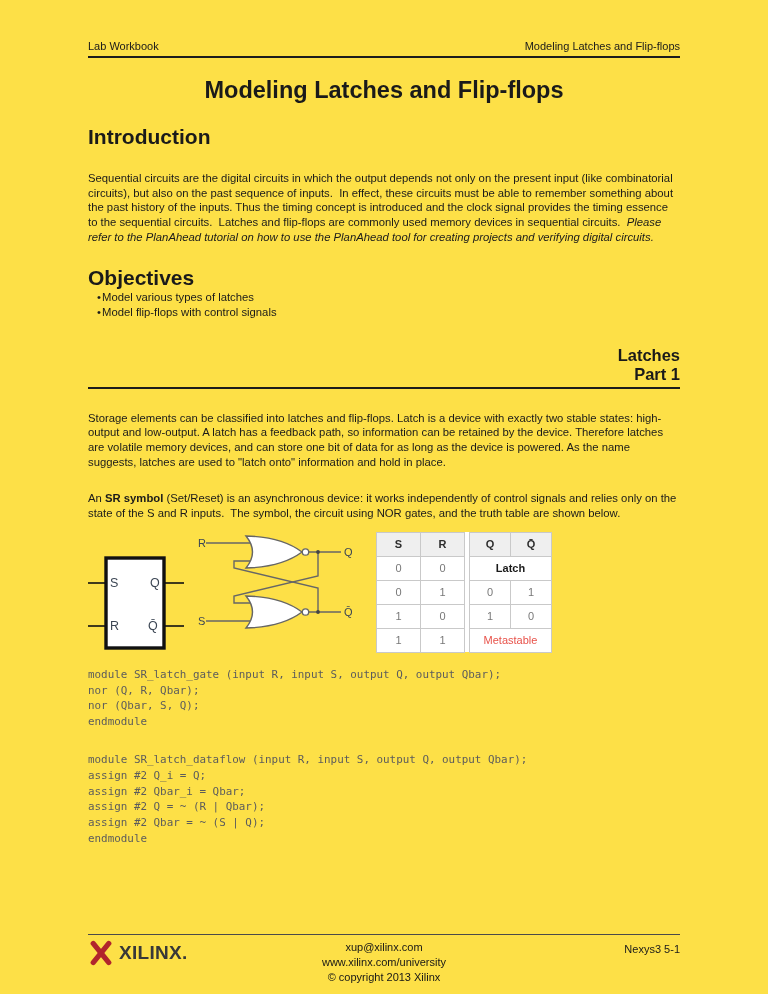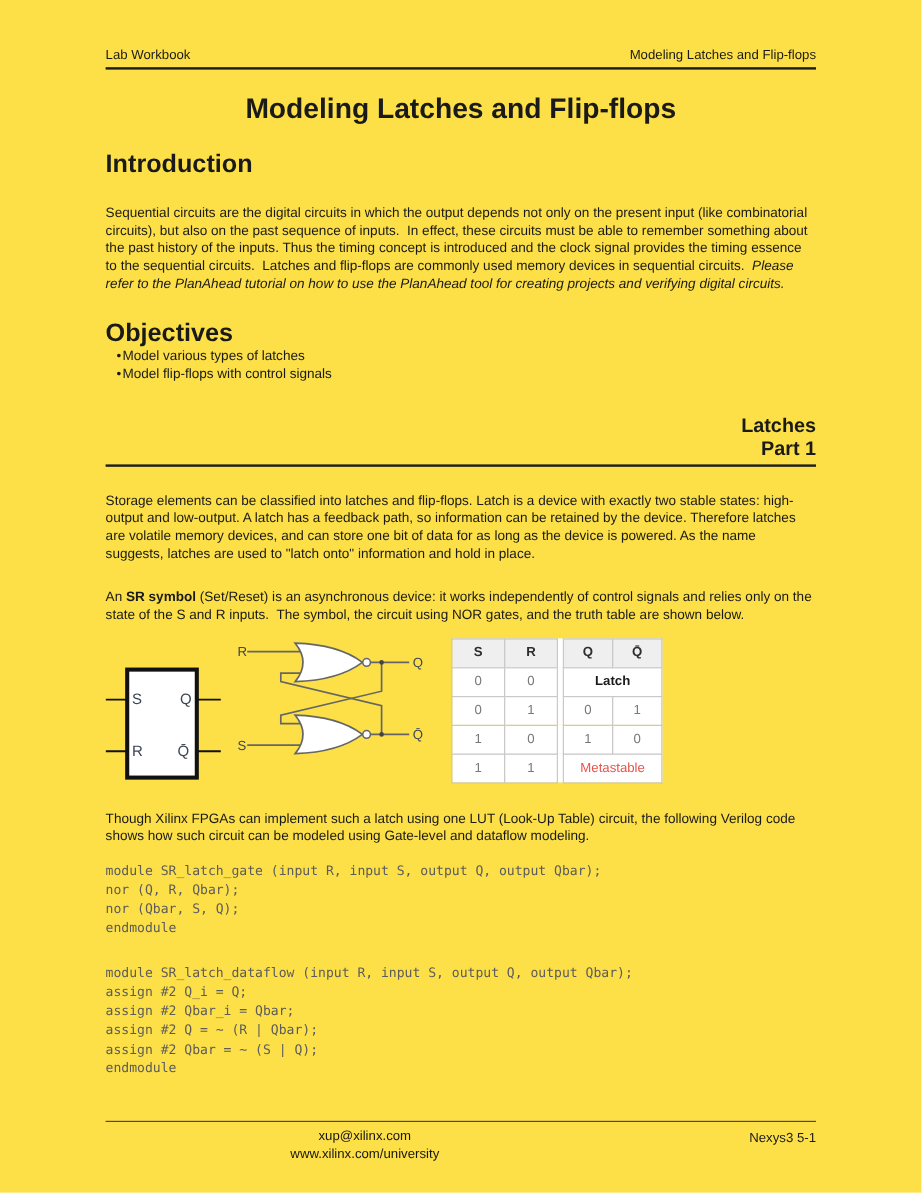--- a/index.html
+++ b/index.html
@@ -194,35 +194,42 @@
         <tr>
           <td>1</td>
           <td>1</td>
           <td class="spacer"></td>
           <td colspan="2" style="color: rgb(232, 82, 74);">Metastable</td>
         </tr>
       </tbody>
         </table>
     </div>
 
-    <div class="para">Though Xilinx FPGAs can implement such a latch using one LUT (Look-Up Table) circuit, the following Verilog code shows how such circuit can be modeled using Gate-level and dataflow modeling.</div>
 
     <pre class="code">module SR_latch_gate (input R, input S, output Q, output Qbar);
 nor (Q, R, Qbar);
 nor (Qbar, S, Q);
 endmodule</pre>
     <pre class="code second">module SR_latch_dataflow (input R, input S, output Q, output Qbar);
 assign #2 Q_i = Q;
 assign #2 Qbar_i = Qbar;
 assign #2 Q = ~ (R | Qbar);
 assign #2 Qbar = ~ (S | Q);
 endmodule</pre>
 
   </div>
 
   <div class="footer">
+    <div class="footer-left">
+      <svg width="26" height="26" viewBox="0 0 30 30">
+        <path class="logo-stroke" d="M6,4 Q15,15 24,26" fill="none" stroke="#b1252c" stroke-width="6" stroke-linecap="round"></path>
+        <path class="logo-stroke" d="M24,4 Q15,15 6,26" fill="none" stroke="#b1252c" stroke-width="6" stroke-linecap="round"></path>
+      </svg>
+      <span class="brand-text">XILINX.</span>
+    </div>
     <div class="footer-center">
       <div>xup@xilinx.com</div>
       <div>www.xilinx.com/university</div>
+      <div>© copyright 2013 Xilinx</div>
     </div>
     <div class="footer-right">Nexys3 5-1</div>
   </div>
 </div>
 
 </body></html>

